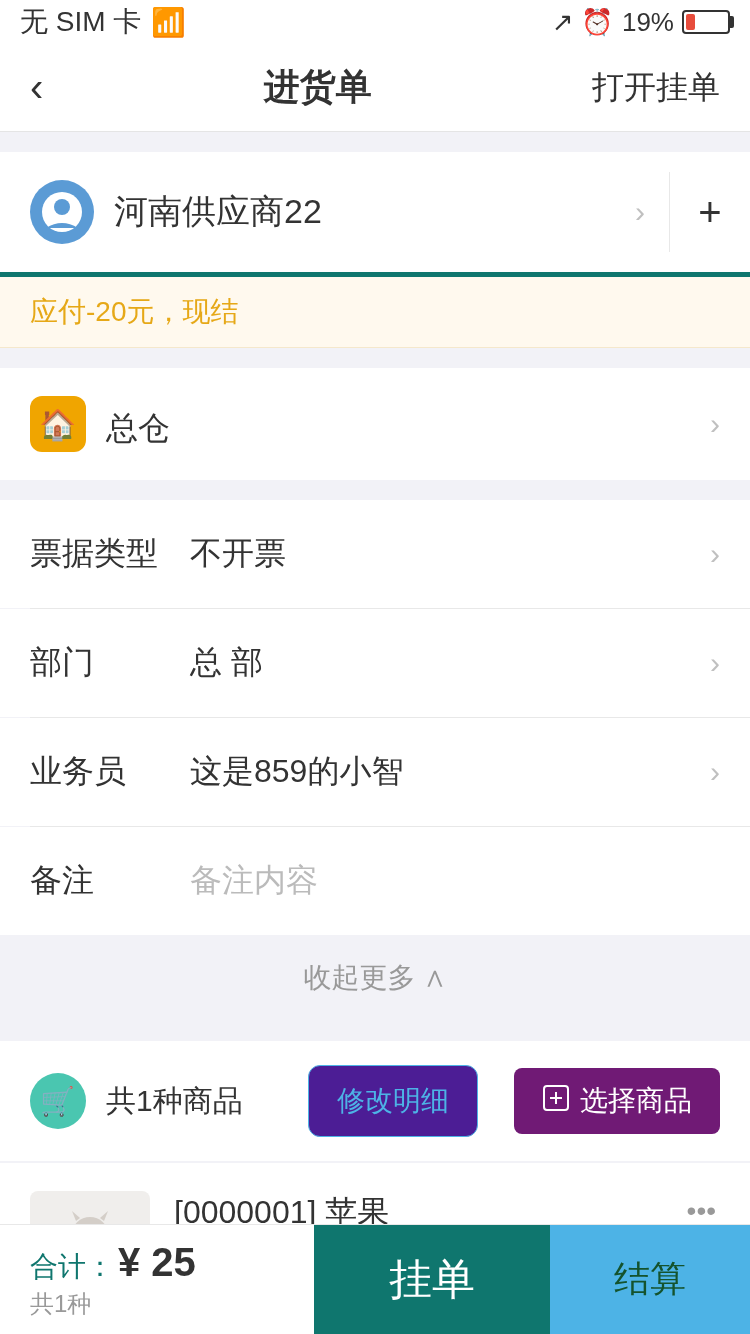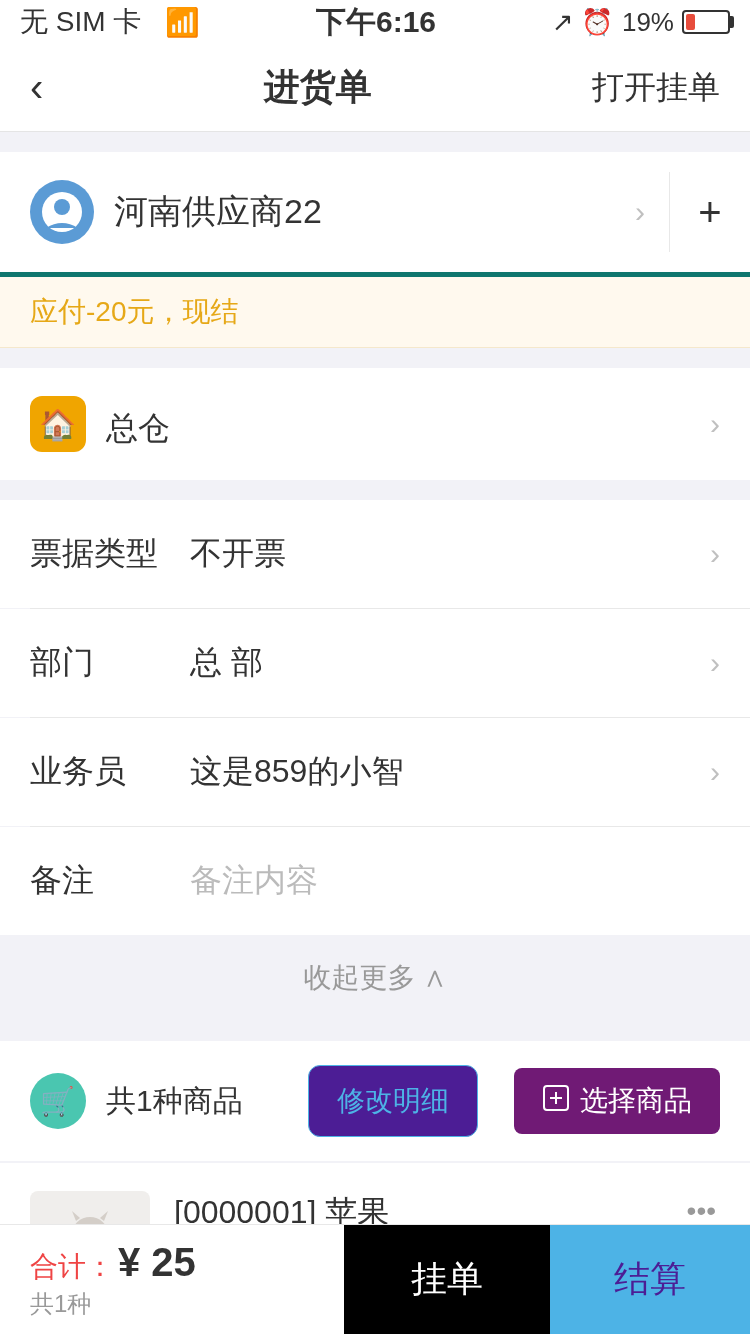--- a/index.html
+++ b/index.html
@@ -19,21 +19,21 @@
       width: 750px;
       height: 44px;
       background: #fff;
       display: flex;
       align-items: center;
       justify-content: space-between;
       padding: 0 20px;
       font-size: 28px;
       font-weight: 500;
     }
-    .status-left { display: flex; align-items: center; gap: 24px; }
+    .status-left { display: flex; align-items: center; gap: 10px; }
     .status-center { font-size: 30px; font-weight: 600; }
     .status-right { display: flex; align-items: center; gap: 8px; font-size: 26px; }
     .battery-icon {
       width: 48px; height: 24px; border: 2px solid #333; border-radius: 4px;
       position: relative; display: inline-block;
     }
     .battery-icon::after {
       content: ''; position: absolute; right: -6px; top: 50%; transform: translateY(-50%);
       width: 4px; height: 12px; background: #333; border-radius: 0 2px 2px 0;
     }
@@ -236,52 +236,51 @@
       background: #fff;
       border-top: 1px solid #e8e8e8;
     }
     .bottom-total {
       flex: 1;
       display: flex;
       flex-direction: column;
       justify-content: center;
       padding-left: 30px;
     }
-    .total-label { font-size: 28px; color: #ef4444; font-family: Liberation Mono, monospace; }
+    .total-label { font-size: 28px; color: #0f766e; font-family: Liberation Mono, monospace; }
     .total-amount { font-size: 40px; font-weight: 600; color: #333; }
     .total-count { font-size: 24px; color: #999; margin-top: 2px; }
     .btn-hang {
-      width: 206px;
-      background: #000000;
+      width: 236px;
+      background: #0f766e;
       color: #fff;
-      font-size: 36px;
+      font-size: 43px;
       display: flex; align-items: center; justify-content: center;
       cursor: pointer;
     }
     .btn-checkout {
       width: 200px;
       background: #4db3e6;
-      color: #4c1d95;
+      color: #14532d;
       font-size: 36px;
       display: flex; align-items: center; justify-content: center;
       cursor: pointer;
     }
 
     
     .bottom-spacer { height: 130px; }
   </style>
 </head>
 <body>
 
 <div class="status-bar">
   <div class="status-left">
     <span>无 SIM 卡</span>
     <span>📶</span>
   </div>
-  <div class="status-center">下午6:16</div>
   <div class="status-right">
     <span>↗</span>
     <span>⏰</span>
     <span>19%</span>
     <span class="battery-icon">
       <span class="battery-fill"></span>
     </span>
   </div>
 </div>
 

